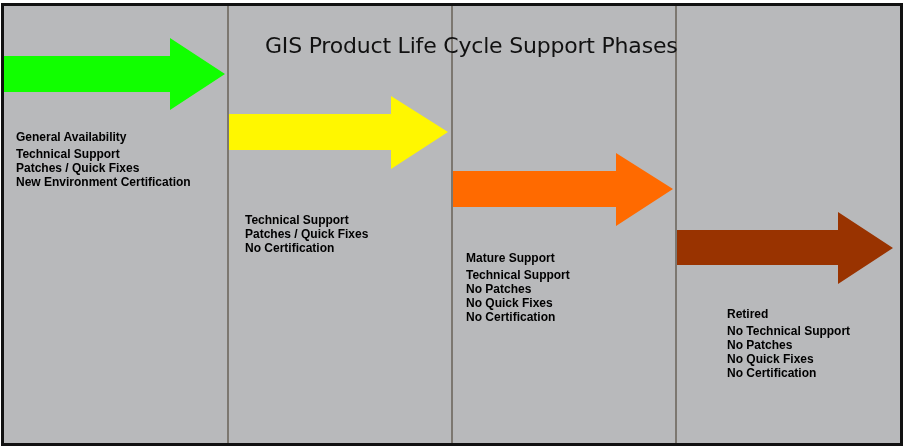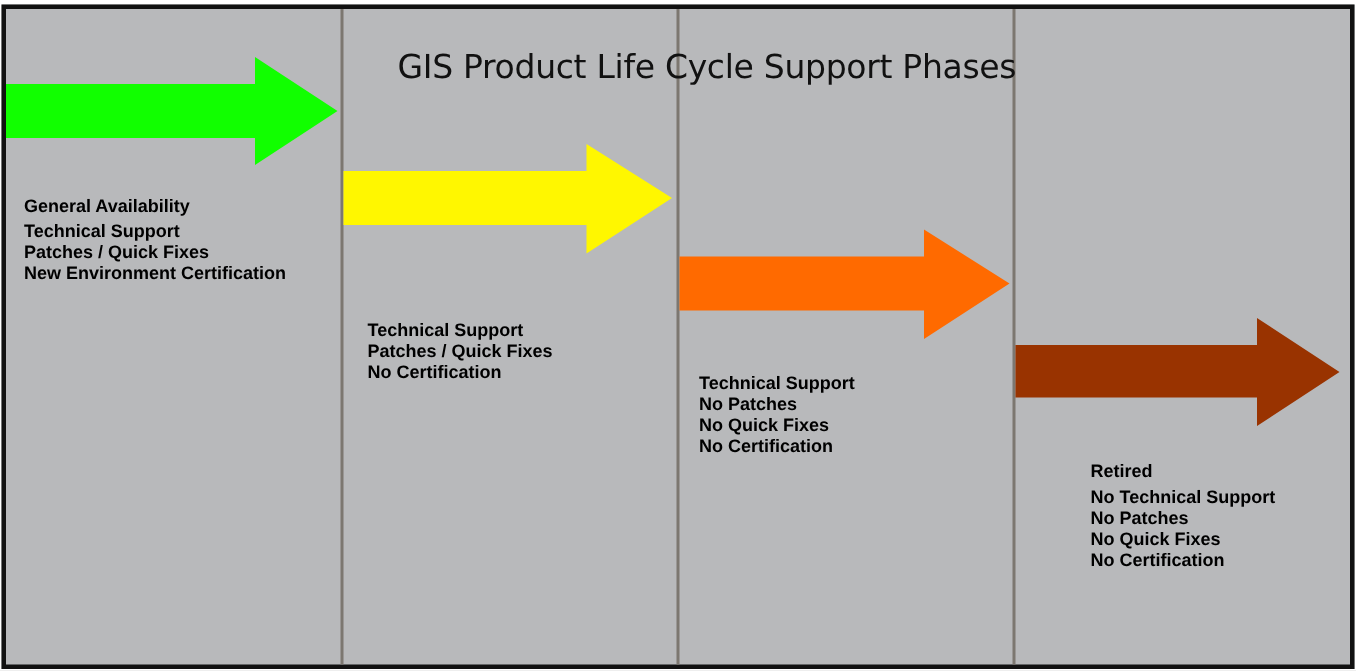--- a/index.html
+++ b/index.html
@@ -45,20 +45,21 @@
   <div class="item">New Environment Certification</div>
 </div>
 
 <div class="phase" style="left:245px; top:213px;">
   <div class="item">Technical Support</div>
   <div class="item">Patches / Quick Fixes</div>
   <div class="item">No Certification</div>
 </div>
 
 <div class="phase" style="left:466px; top:248px;">
+  <div class="heading">Mature Support</div>
   <div class="item">Technical Support</div>
   <div class="item">No Patches</div>
   <div class="item">No Quick Fixes</div>
   <div class="item">No Certification</div>
 </div>
 
 <div class="phase" style="left:727px; top:304px;">
   <div class="heading">Retired</div>
   <div class="item">No Technical Support</div>
   <div class="item">No Patches</div>

